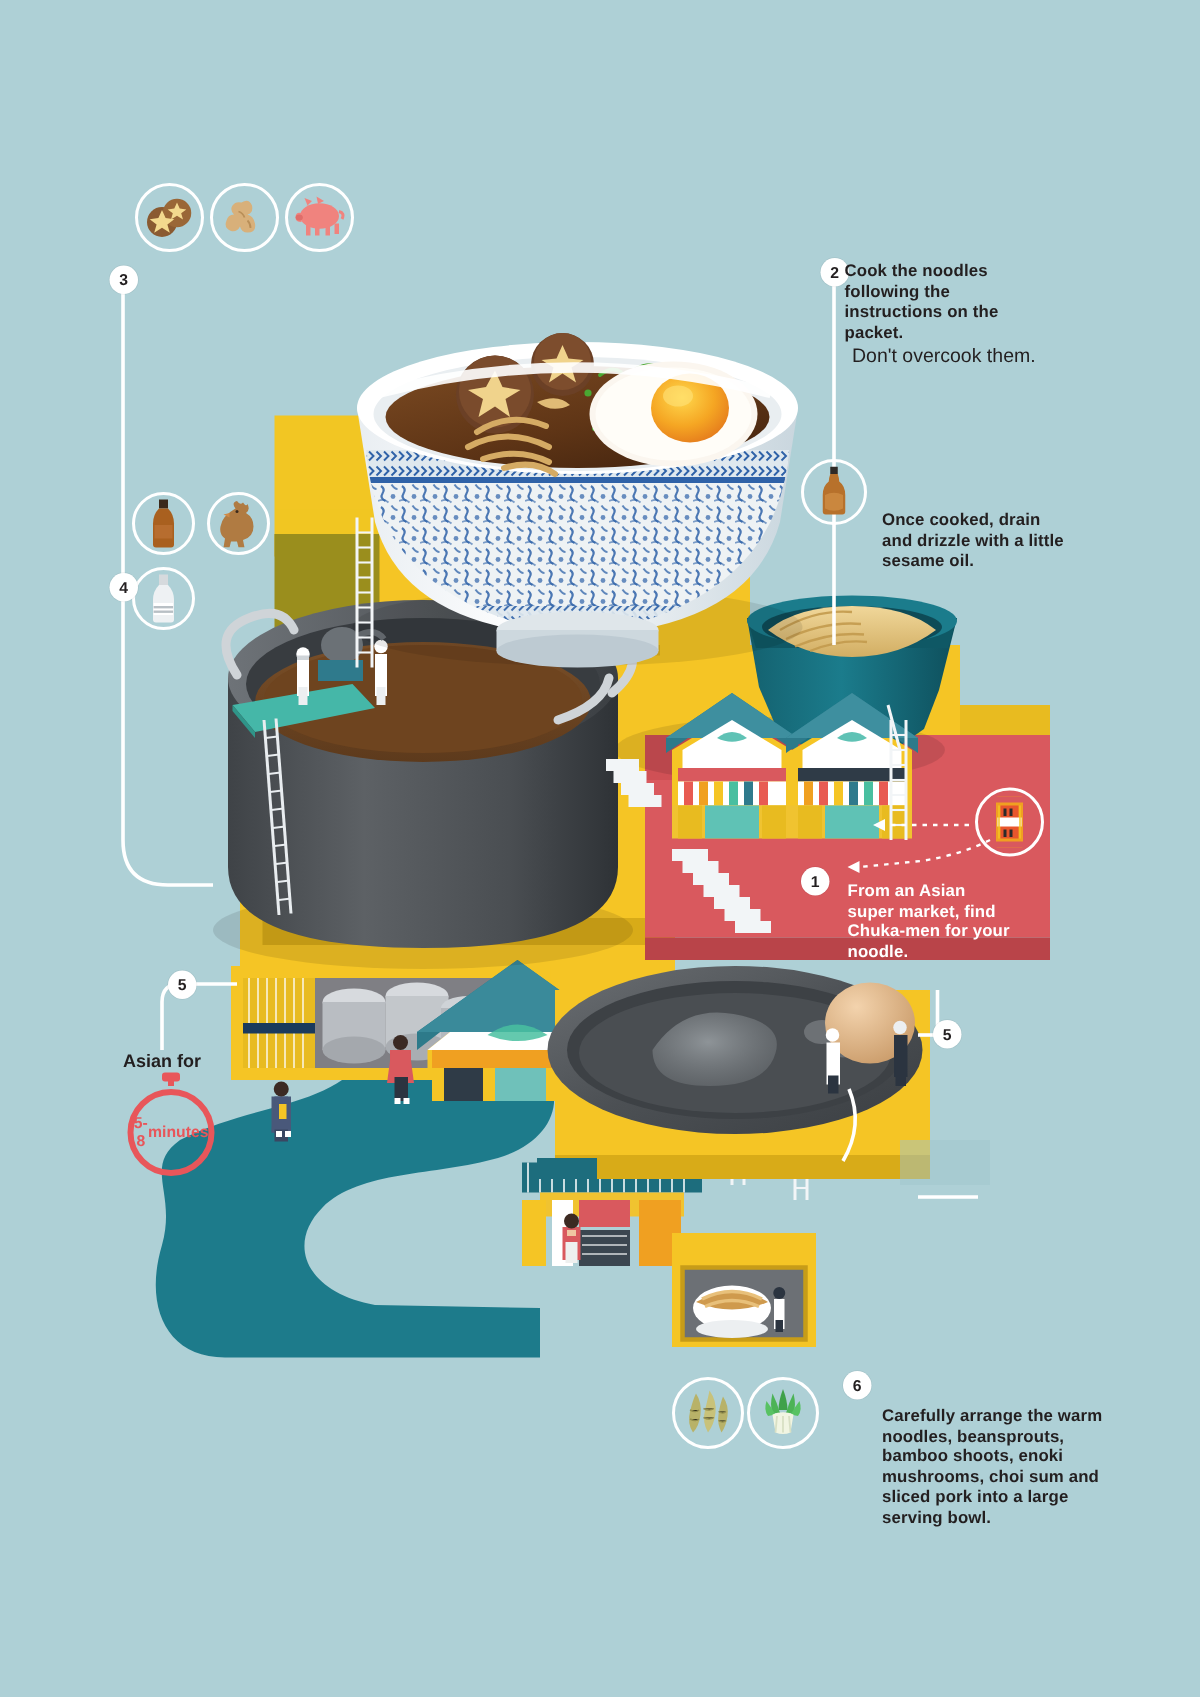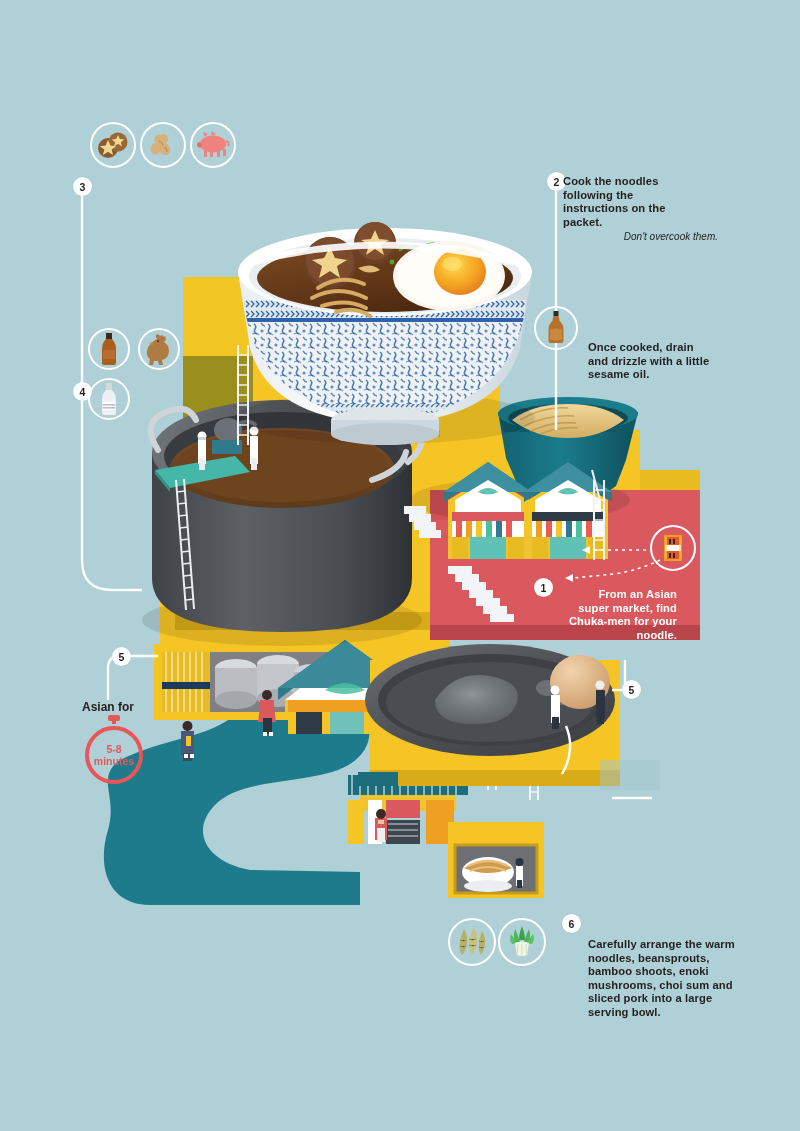--- a/index.html
+++ b/index.html
@@ -12,22 +12,22 @@
   #stage{position:absolute;left:0;top:0;width:800px;height:1131px;}
   .abs{position:absolute;}
 
   
   .step-text{
     position:absolute;color:#231f20;font-weight:bold;
     font-size:11.2px;line-height:13.6px;letter-spacing:.1px;
   }
   .step-text.light{color:#ffffff;font-weight:bold;}
   .note{
-    position:absolute;color:#231f20;font-style:italic;font-weight:normal;
-    font-size:10px;line-height:13.6px;text-align:right;
+    position:absolute;color:#231f20;font-weight:normal;
+    font-size:13px;line-height:13.6px;
   }
   .step-num{
     position:absolute;width:19px;height:19px;border-radius:50%;
     background:#ffffff;color:#231f20;font-weight:bold;font-size:10.5px;
     display:flex;align-items:center;justify-content:center;
     box-shadow:0 0 0 .5px rgba(0,0,0,.06);
   }
   .conn-svg{position:absolute;overflow:visible;}
 
   
@@ -41,21 +41,21 @@
 
   
   .stopwatch{position:absolute;}
   .sw-label{
     position:absolute;color:#231f20;font-weight:bold;font-size:12px;
   }
   .sw-body{
     position:absolute;width:58px;height:58px;border-radius:50%;
     border:4px solid #e8565a;box-sizing:border-box;
     color:#e8565a;font-weight:bold;font-size:10.5px;line-height:12px;
-    display:flex;flex-direction:column;align-items:center;justify-content:center;
+    display:flex;align-items:center;justify-content:center;
     text-align:center;background:transparent;
   }
   .sw-top{position:absolute;width:12px;height:6px;background:#e8565a;border-radius:2px;}
   .sw-stem{position:absolute;width:4px;height:6px;background:#e8565a;}
 
   svg{display:block;}
 </style>
 </head>
 <body>
 
@@ -697,21 +697,21 @@
 
   <div class="step-num" style="left:73px;top:382px;">4</div>
 
   <div class="step-num" style="left:547px;top:172px;">2</div>
   <div class="step-text" style="left:563px;top:175px;width:128px;">Cook the noodles following the instructions on the packet.</div>
   <div class="note" style="left:568px;top:230px;width:150px;">Don't overcook them.</div>
 
   <div class="step-text" style="left:588px;top:313px;width:122px;margin-top:28px;">Once cooked, drain and drizzle with a little sesame oil.</div>
 
   <div class="step-num" style="left:534px;top:578px;">1</div>
-  <div class="step-text light" style="left:565px;top:588px;width:112px;text-align:right;">From an Asian super market, find Chuka-men for your noodle.</div>
+  <div class="step-text light" style="left:565px;top:588px;width:112px;">From an Asian super market, find Chuka-men for your noodle.</div>
 
   <div class="step-num" style="left:112px;top:647px;">5</div>
   <div class="sw-label" style="left:82px;top:700px;">Asian for</div>
   <div class="stopwatch" style="left:85px;top:718px;width:72px;height:72px;">
     <div class="sw-stem" style="left:27px;top:0;"></div>
     <div class="sw-top" style="left:23px;top:-3px;"></div>
     <div class="sw-body" style="left:0;top:8px;">
       <span>5-8</span>
       <span>minutes</span>
     </div>

